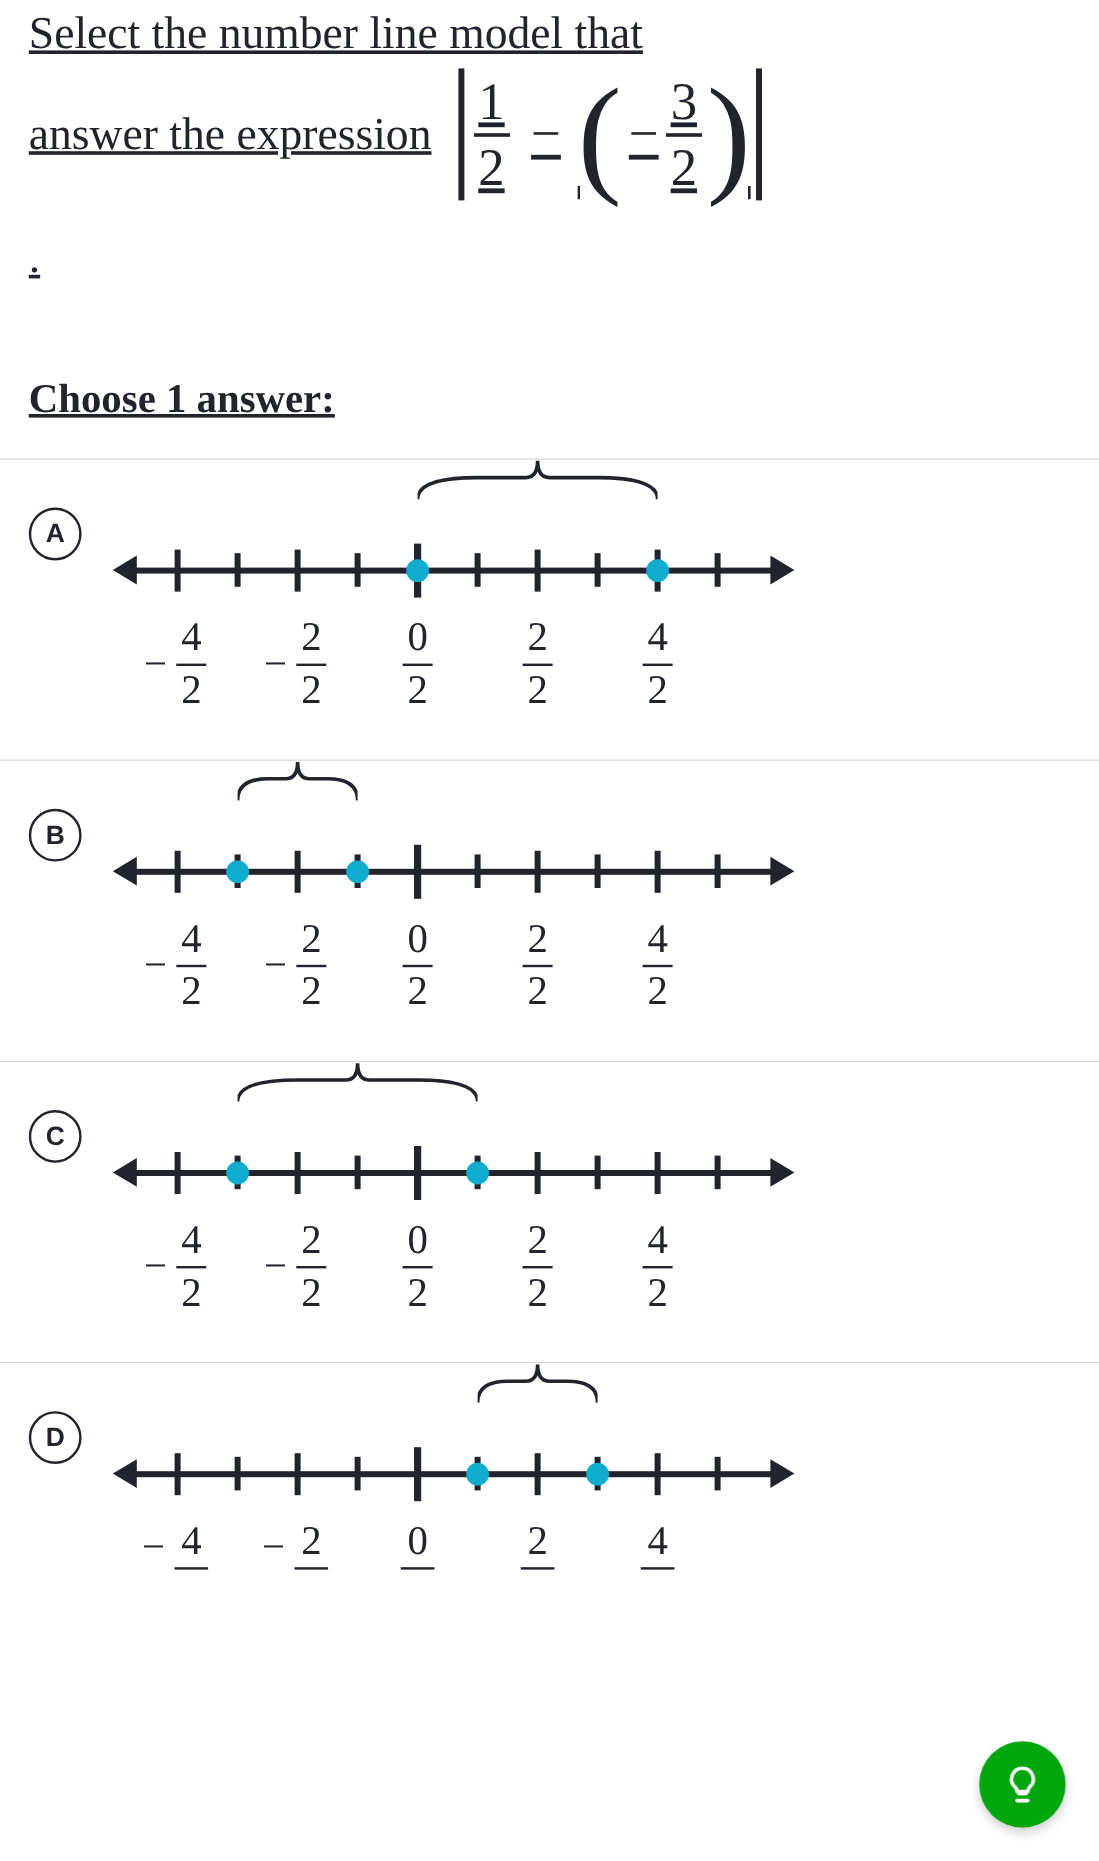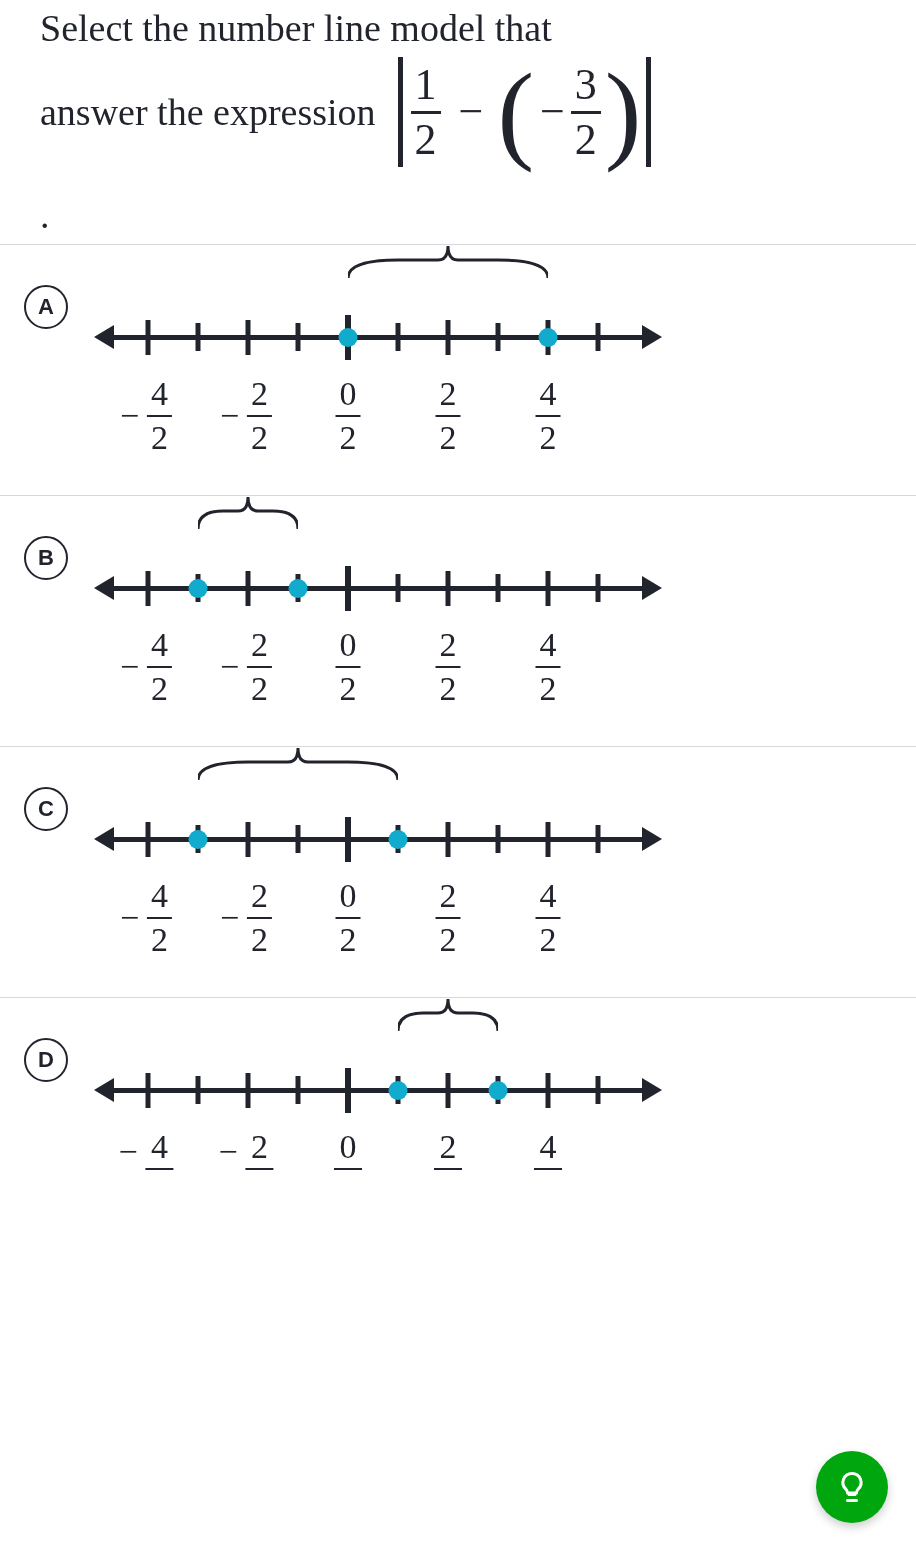--- a/index.html
+++ b/index.html
@@ -1,17 +1,17 @@
 <!DOCTYPE html>
 <html><head>
 <meta charset="utf-8">
 <style>
 * { box-sizing: border-box; margin: 0; padding: 0; }
 body { font-family: Georgia, 'Times New Roman', serif; background: #fff; color: #21242c; width: 916px; position: relative; }
-.content { padding: 0 40px; }
+.content { padding: 0 24px; text-decoration: underline; }
 .question { font-size: 38px; line-height: 1.5; color: #21242c; font-weight: 500; }
 .question-line1 { padding-top: 0; }
 .expr-row { display: flex; align-items: center; flex-wrap: wrap; }
 .abs-bar { display: inline-block; width: 5px; height: 110px; background: #21242c; margin: 0 4px; }
 .frac { display: inline-flex; flex-direction: column; align-items: center; line-height: 1; margin: 0 4px; }
 .frac .n { padding: 2px 4px; }
 .frac .bar { height: 3px; background: #21242c; width: 100%; margin: 2px 0; }
 .frac .d { padding: 2px 4px; }
 .big-frac .n, .big-frac .d { font-size: 44px; }
 .minus { margin: 0 14px; font-size: 44px; }
@@ -67,20 +67,21 @@
         <span class="n">3</span>
         <span class="bar"></span>
         <span class="d">2</span>
       </span>
       <span class="paren">)</span>
       <span class="abs-bar"></span>
     </div>
     <div class="dot-period">.</div>
   </div>
 
+  <div class="choose">Choose 1 answer:</div>
 </div>
 
 <div class="choices">
 
   <div class="choice">
     <div style="width:24px"></div>
     <div class="radio">
         <span>A</span>
       </div>
     <div class="nl-wrap">

